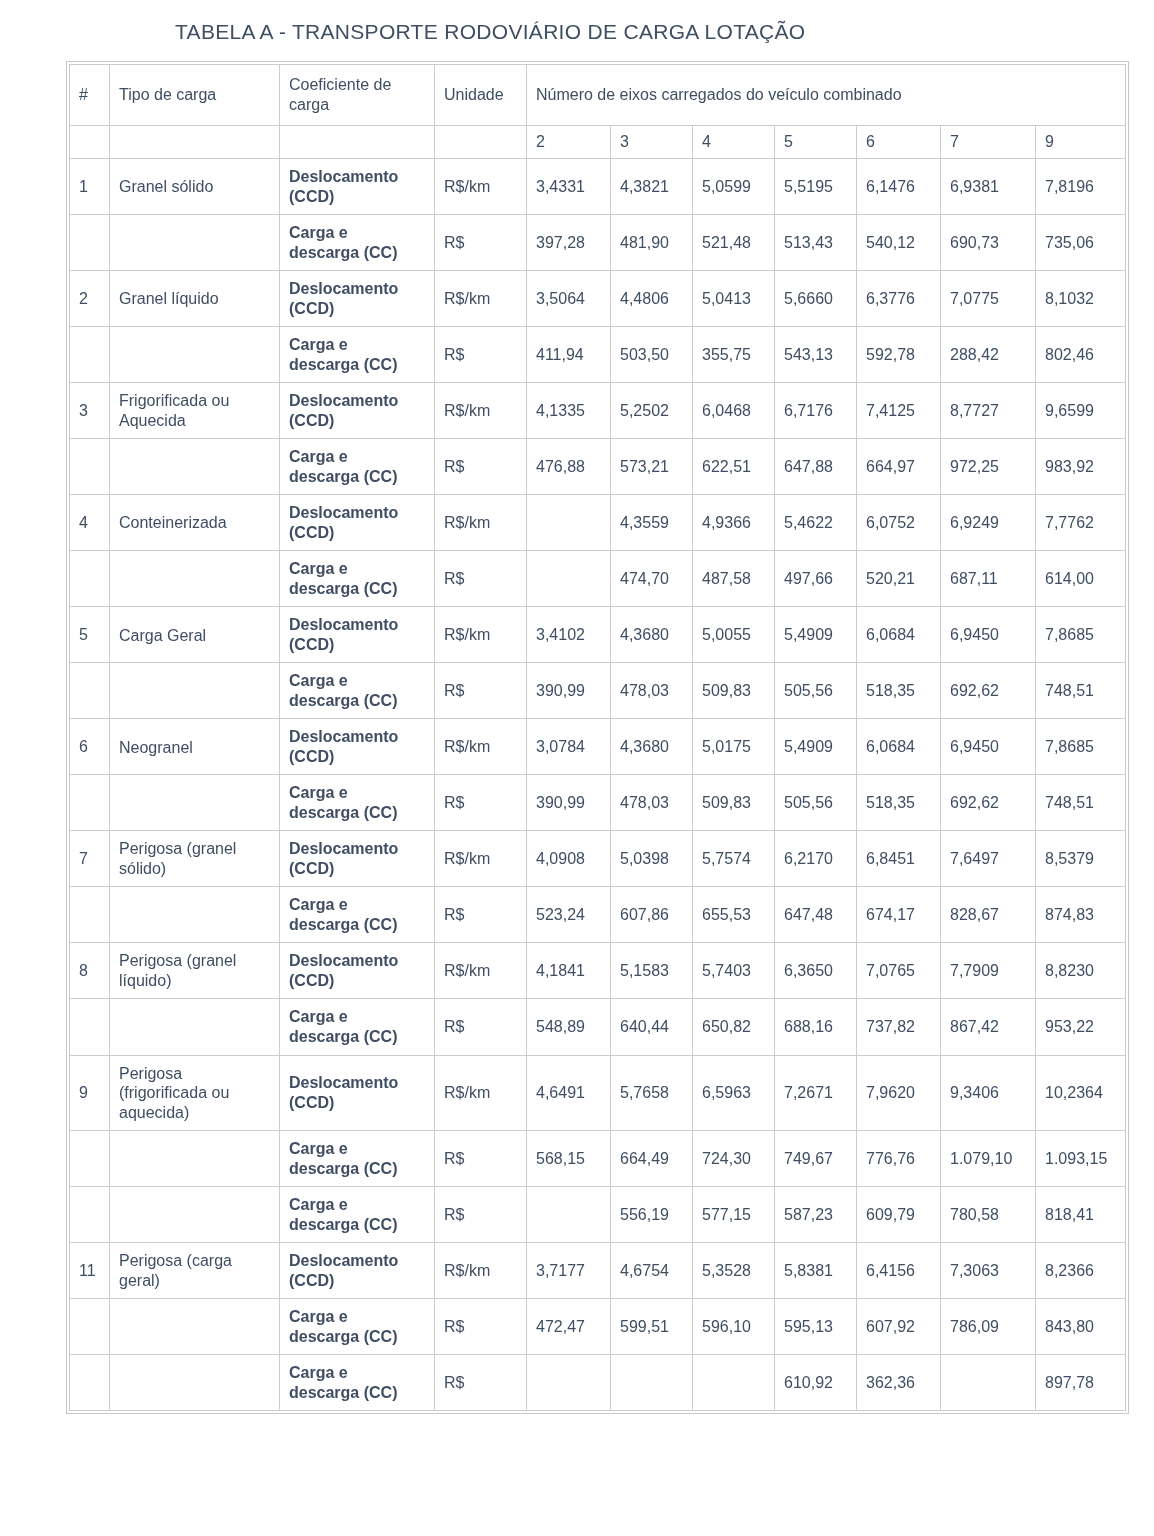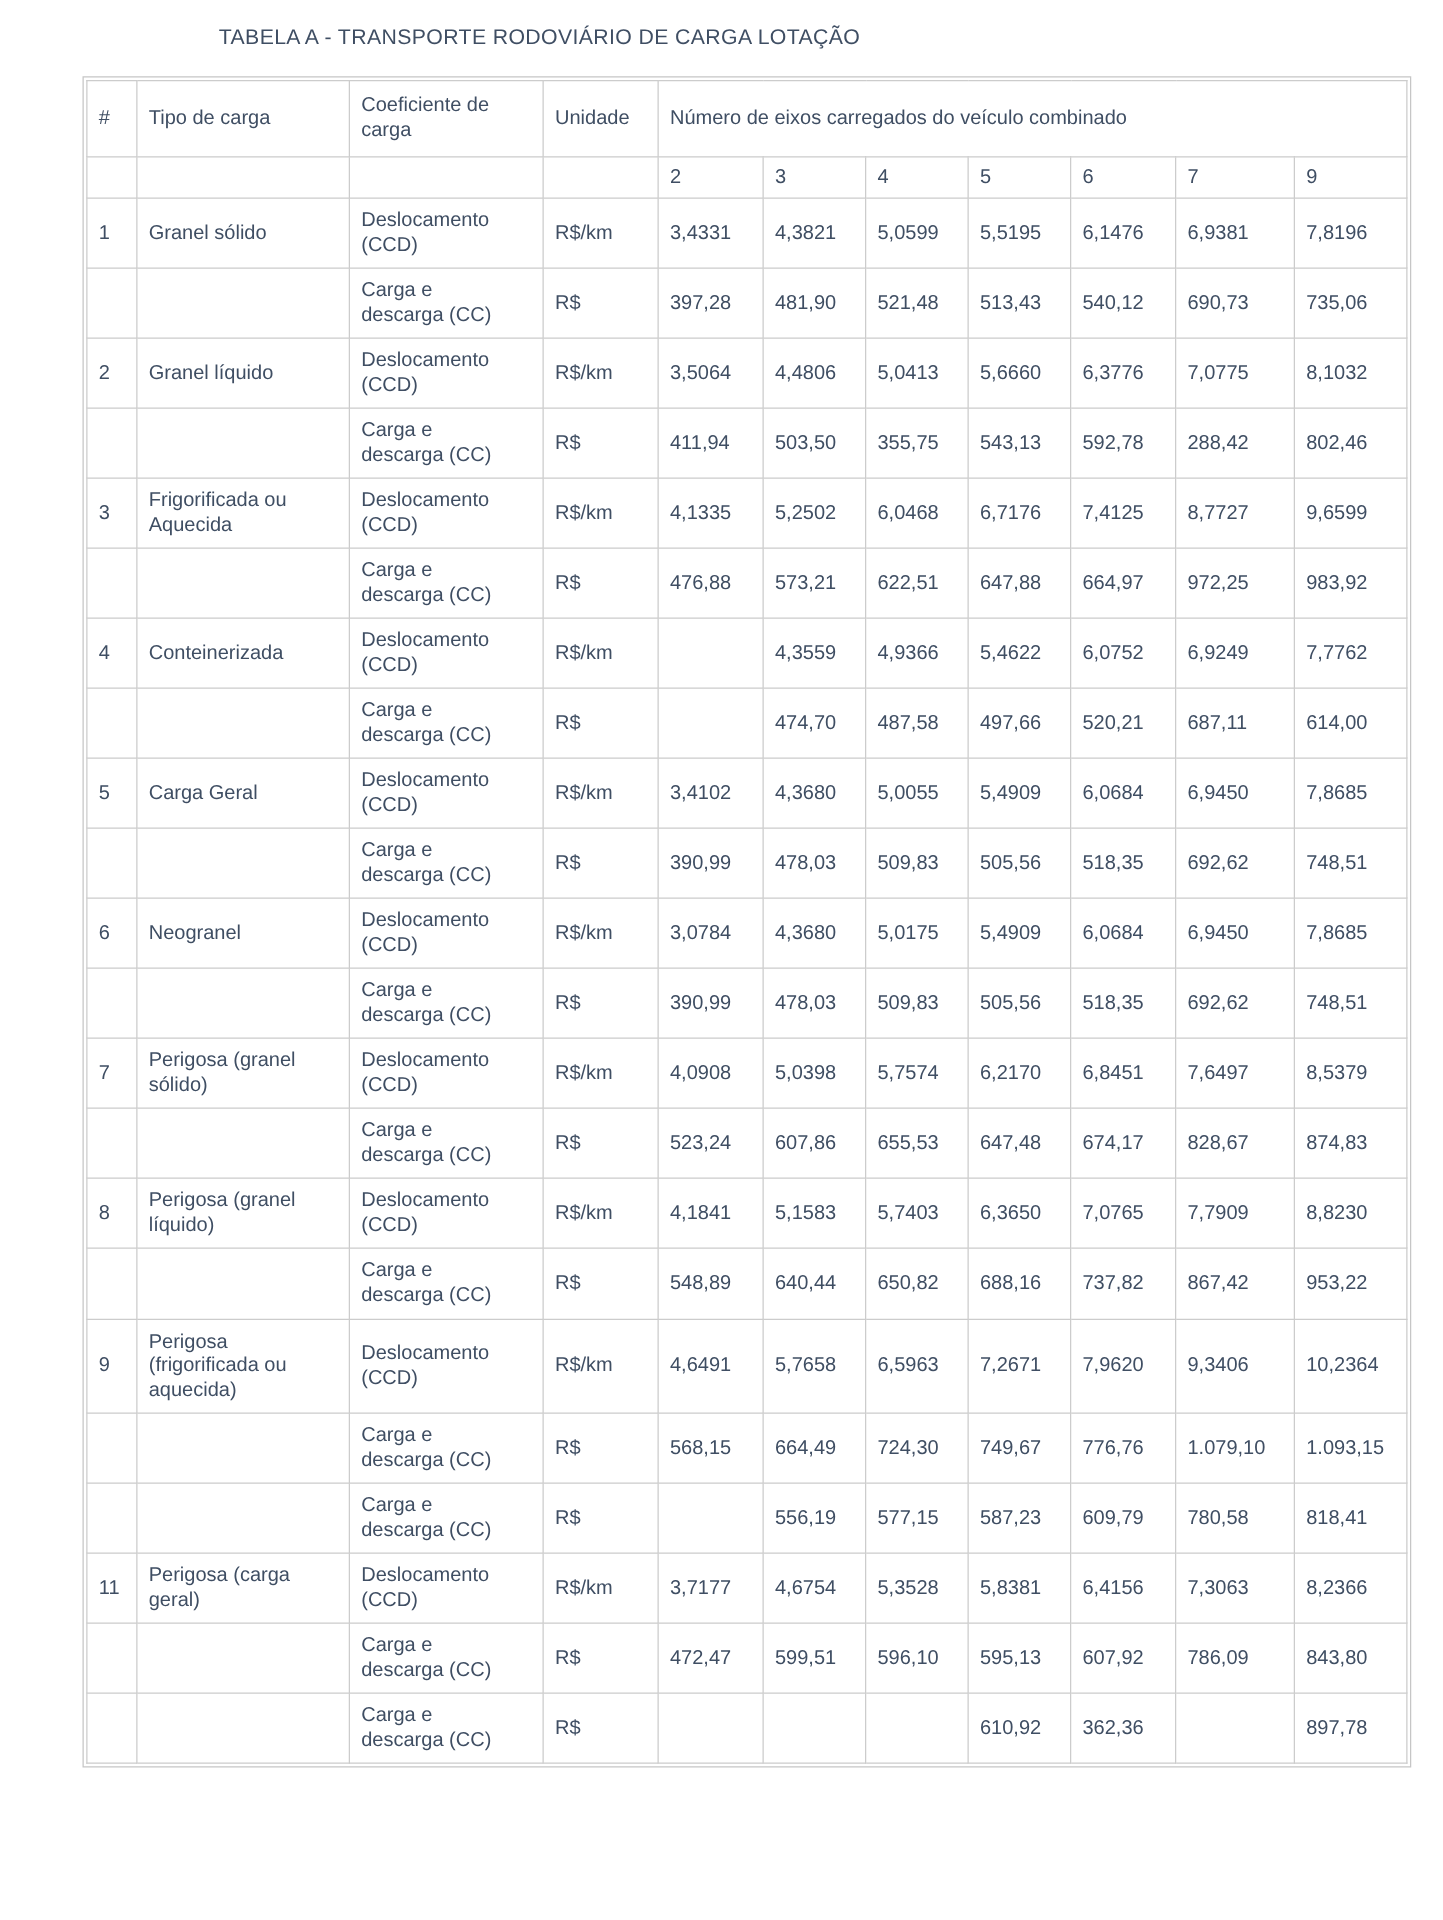--- a/index.html
+++ b/index.html
@@ -13,21 +13,21 @@
     position: relative;
     width: 1154px;
     height: 1536px;
     background: #ffffff;
     overflow: hidden;
   }
   .title {
     position: absolute;
     left: 175px;
     top: 20px;
-    font-size: 17px;
+    font-size: 21px;
     letter-spacing: 0.3px;
     color: #3f4e63;
     white-space: nowrap;
   }
   .table-wrap {
     position: absolute;
     left: 66px;
     top: 61px;
     border: 1px solid #c6c6c6;
     padding: 2px;
@@ -61,20 +61,21 @@
   }
   .wrap-tipo {
     display: inline-block;
     max-width: 122px;
     vertical-align: middle;
   }
   .wrap-coef {
     display: inline-block;
     max-width: 118px;
     vertical-align: middle;
+    font-weight: bold;
   }
   .wrap-header {
     display: inline-block;
     max-width: 120px;
     vertical-align: middle;
   }
   td.cell-label-row {
     height: 38px; 
   }
 </style>

